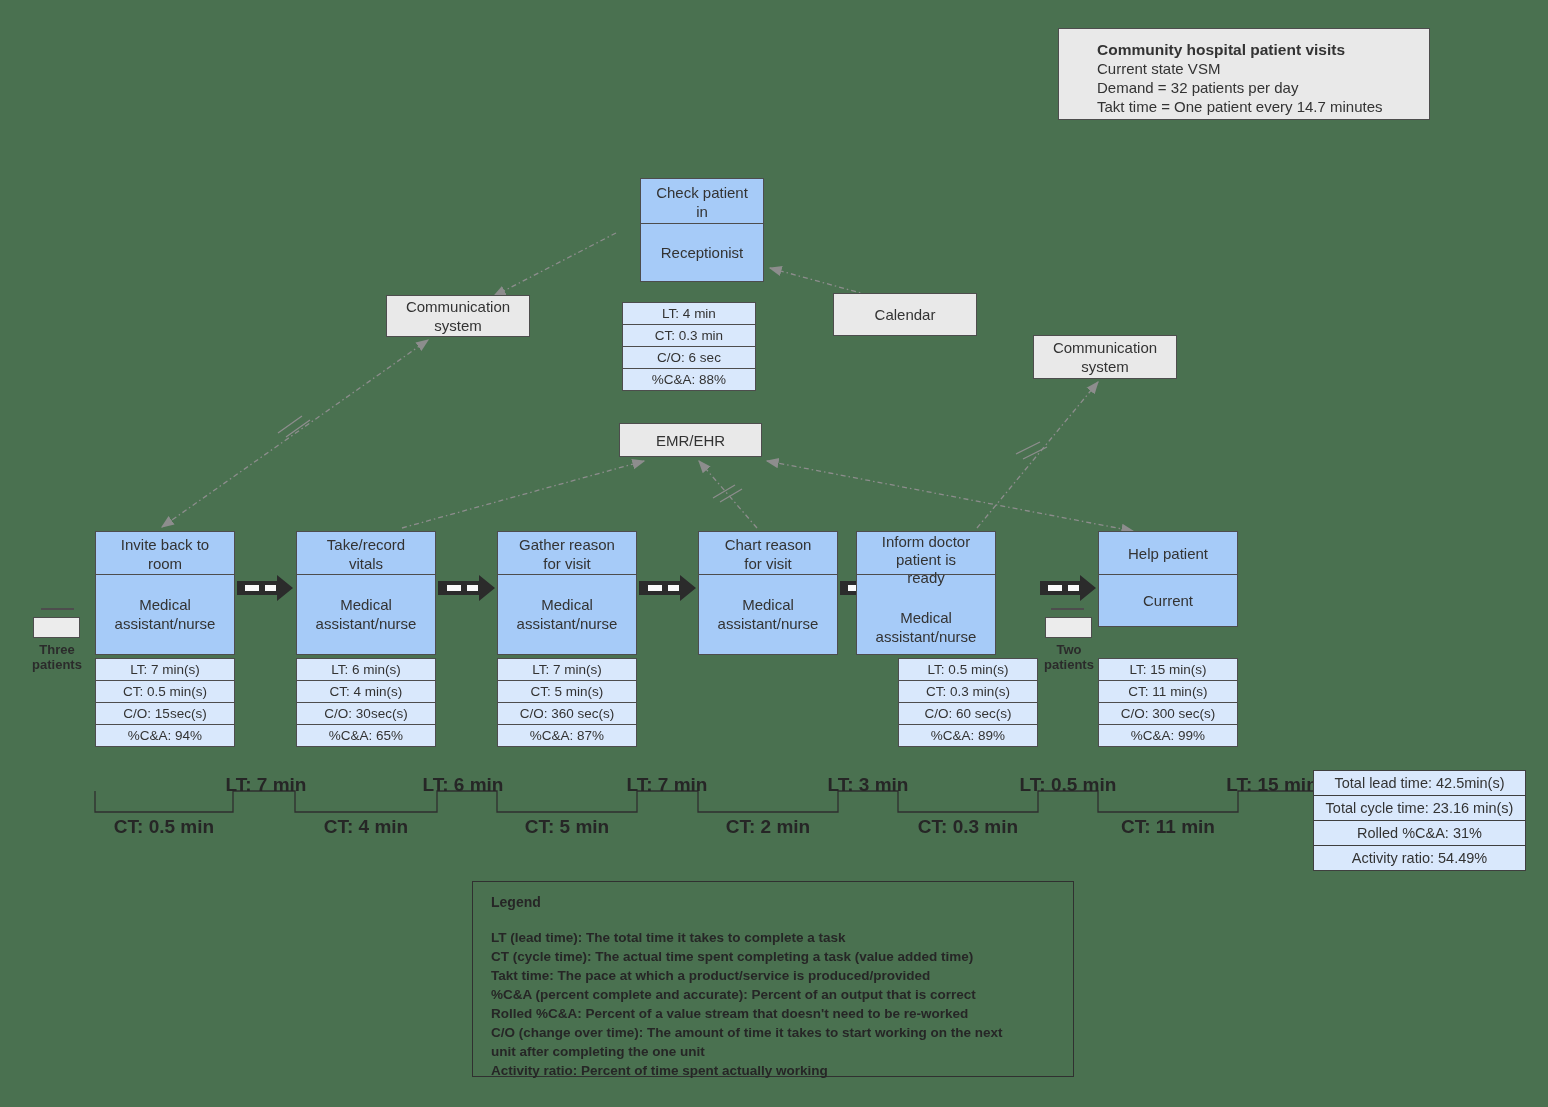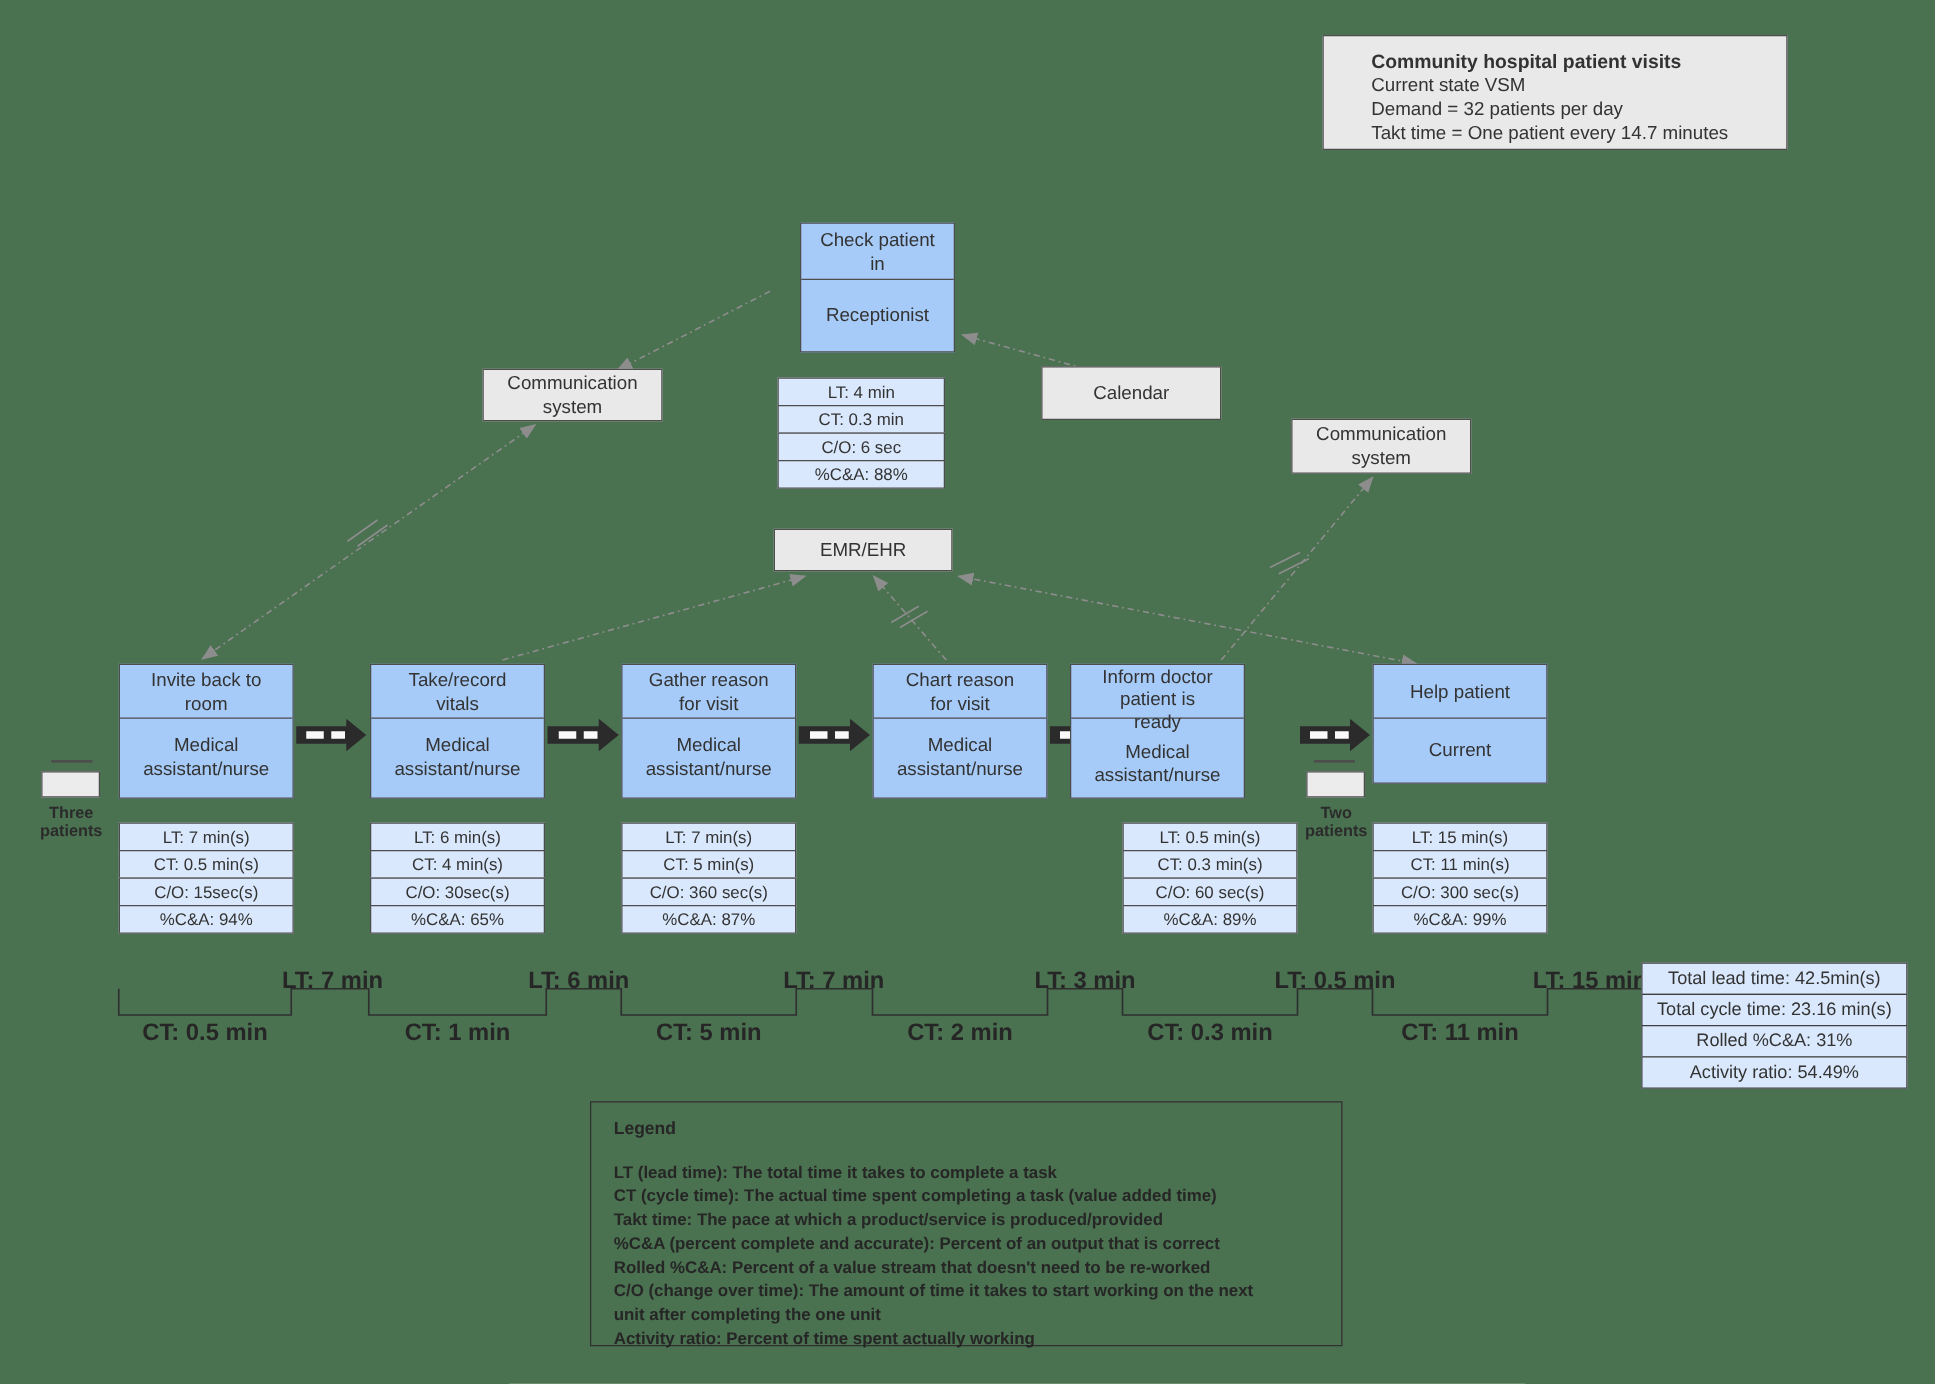--- a/index.html
+++ b/index.html
@@ -1,21 +1,21 @@
 <!DOCTYPE html>
 <html style="--bg_green: #4a7150; --process_blue: #a6cbf8; --metric_blue: #d9e8fc; --entity_gray: #e9e9e9; --border_dark: #4d4d4d; --text_dark: #333333; --push_arrow_black: #2b2b2b; --connector_gray: #8d8d8d;"><head>
 <meta charset="utf-8">
 <style>
   html,body{margin:0;padding:0;}
   body{font-family:"Liberation Sans",sans-serif;}
   #canvas{position:relative;width:1548px;height:1107px;background:var(--bg_green);overflow:hidden;color:var(--text_dark);}
   .overlay{position:absolute;left:0;top:0;}
 
   
-  .pbox{position:absolute;width:140px;height:108px;background:var(--process_blue);border:1px solid var(--border_dark);box-sizing:border-box;}
+  .pbox{position:absolute;width:140px;height:124px;background:var(--process_blue);border:1px solid var(--border_dark);box-sizing:border-box;}
   .pbox::after{content:"";position:absolute;left:0;right:0;top:42px;border-top:1px solid var(--border_dark);}
   .pbox-title{position:relative;z-index:1;min-height:42px;display:flex;align-items:center;justify-content:center;text-align:center;
     font-size:15px;line-height:19px;white-space:pre-line;padding:1px 4px 0;box-sizing:border-box;}
   .pbox-role{position:absolute;top:42px;bottom:0;left:0;right:0;display:flex;align-items:center;justify-content:center;
     text-align:center;font-size:15px;line-height:19px;white-space:pre-line;}
   .pbox.tall{height:104px;}
   .pbox.tall::after{top:44px;}
   .pbox.tall .pbox-title{min-height:44px;}
   .pbox.tall .pbox-role{top:44px;}
 
@@ -226,21 +226,21 @@
   <div class="inv-label" style="left:1034px;top:642px;">Two
 patients</div>
 
   <span class="tl" style="left:266px;top:774px;">LT: 7 min</span>
   <span class="tl" style="left:463px;top:774px;">LT: 6 min</span>
   <span class="tl" style="left:667px;top:774px;">LT: 7 min</span>
   <span class="tl" style="left:868px;top:774px;">LT: 3 min</span>
   <span class="tl" style="left:1068px;top:774px;">LT: 0.5 min</span>
   <span class="tl" style="left:1272px;top:774px;">LT: 15 min</span>
   <span class="tl" style="left:164px;top:816px;">CT: 0.5 min</span>
-  <span class="tl" style="left:366px;top:816px;">CT: 1 min</span>
+  <span class="tl" style="left:366px;top:816px;">CT: 4 min</span>
   <span class="tl" style="left:567px;top:816px;">CT: 5 min</span>
   <span class="tl" style="left:768px;top:816px;">CT: 2 min</span>
   <span class="tl" style="left:968px;top:816px;">CT: 0.3 min</span>
   <span class="tl" style="left:1168px;top:816px;">CT: 11 min</span>
 
   <div class="totals">
     <div class="trow">Total lead time: 42.5min(s)</div>
     <div class="trow">Total cycle time: 23.16 min(s)</div>
     <div class="trow">Rolled %C&amp;A: 31%</div>
     <div class="trow">Activity ratio: 54.49%</div>

